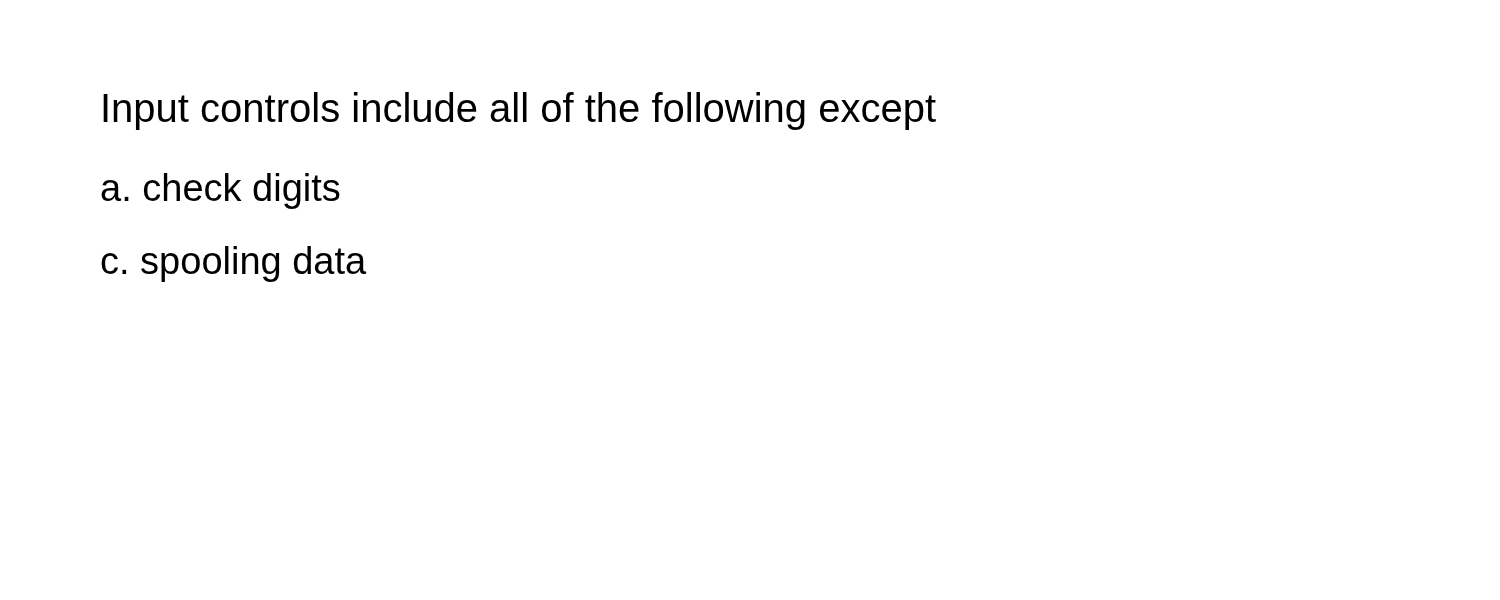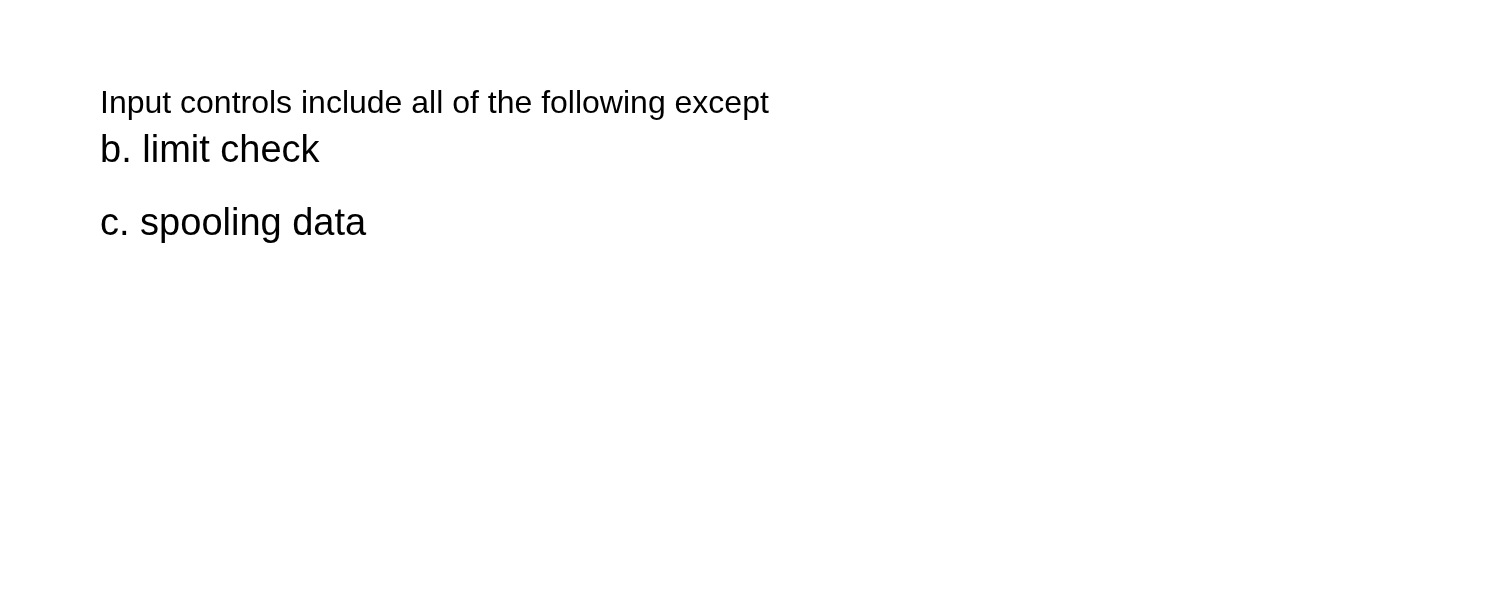--- a/index.html
+++ b/index.html
@@ -9,37 +9,38 @@
     }
     body {
       width: 1500px;
       height: 600px;
       background: #ffffff;
       font-family: -apple-system, BlinkMacSystemFont, "Segoe UI", Helvetica, Arial, sans-serif;
       color: #000000;
       padding: 80px 100px;
     }
     .question-text {
-      font-size: 32px;
+      font-size: 40px;
       font-weight: 400;
       line-height: 1.4;
+      margin-bottom: 28px;
     }
     .options {
       display: flex;
       flex-direction: column;
       gap: 24px;
     }
     .option {
       font-size: 38px;
       font-weight: 400;
       line-height: 1.3;
     }
   </style>
 </head>
 <body>
 
 <div class="question-container">
   <div class="question-text">Input controls include all of the following except</div>
   <div class="options">
-    <div class="option">b. limit check</div>
+    <div class="option">a. check digits</div>
     <div class="option">c. spooling data</div>
   </div>
 </div>
 
 </body></html>

